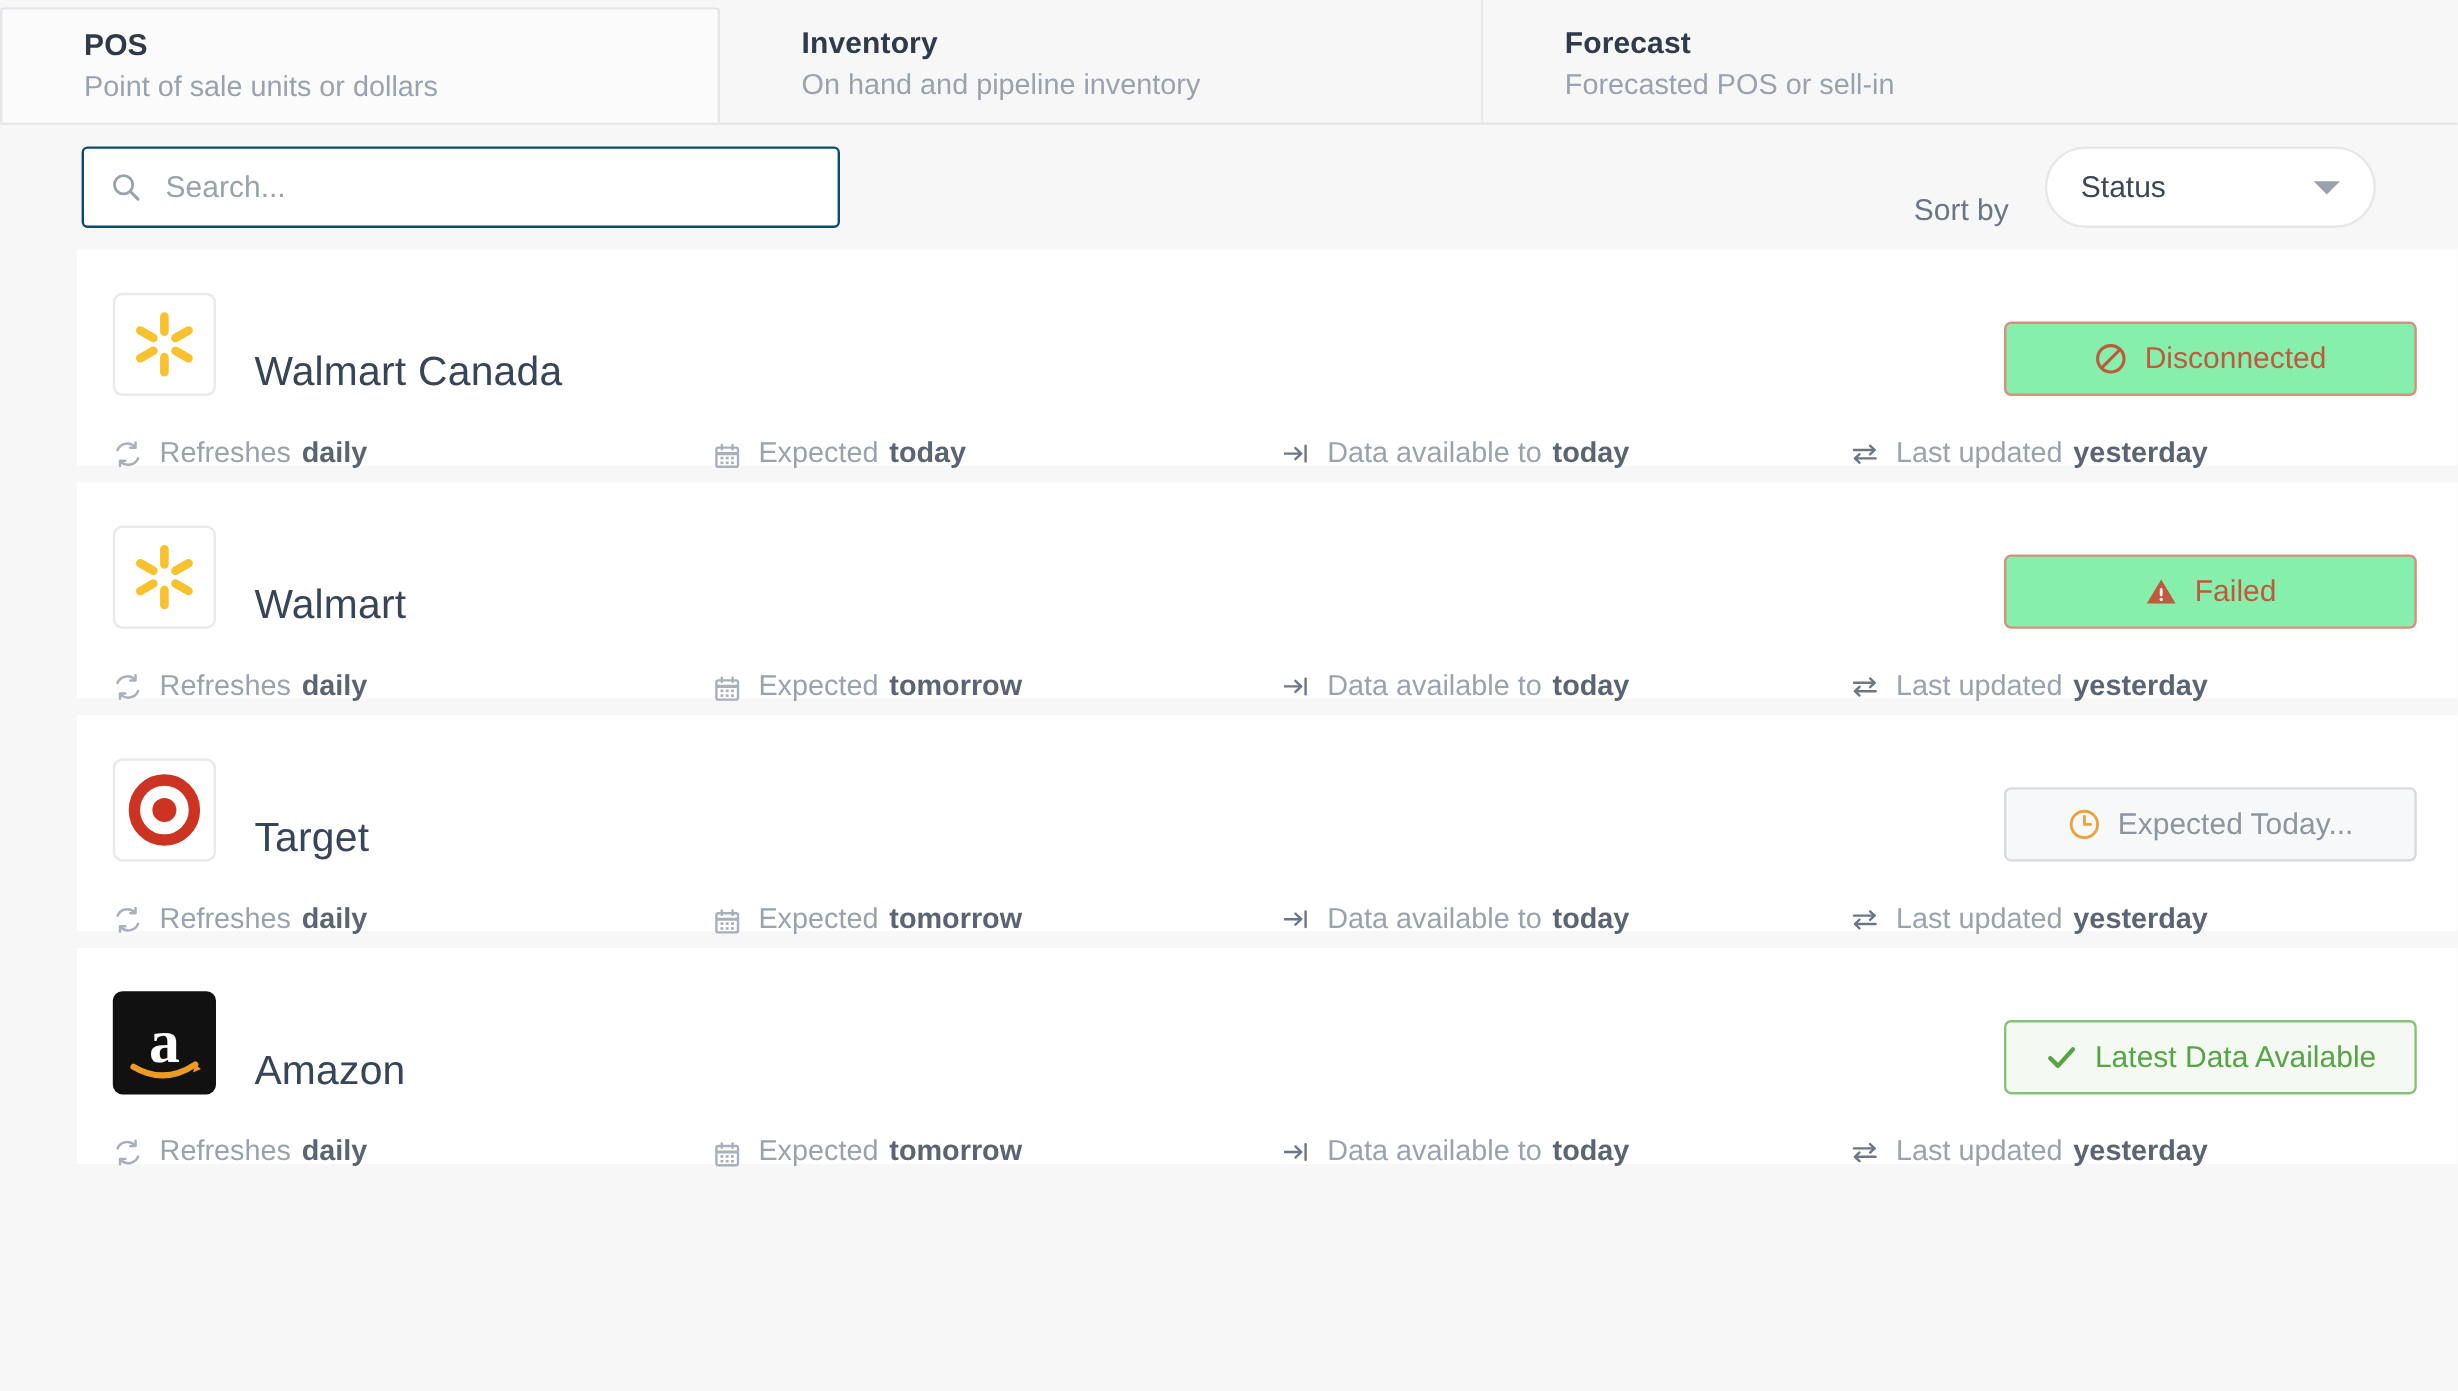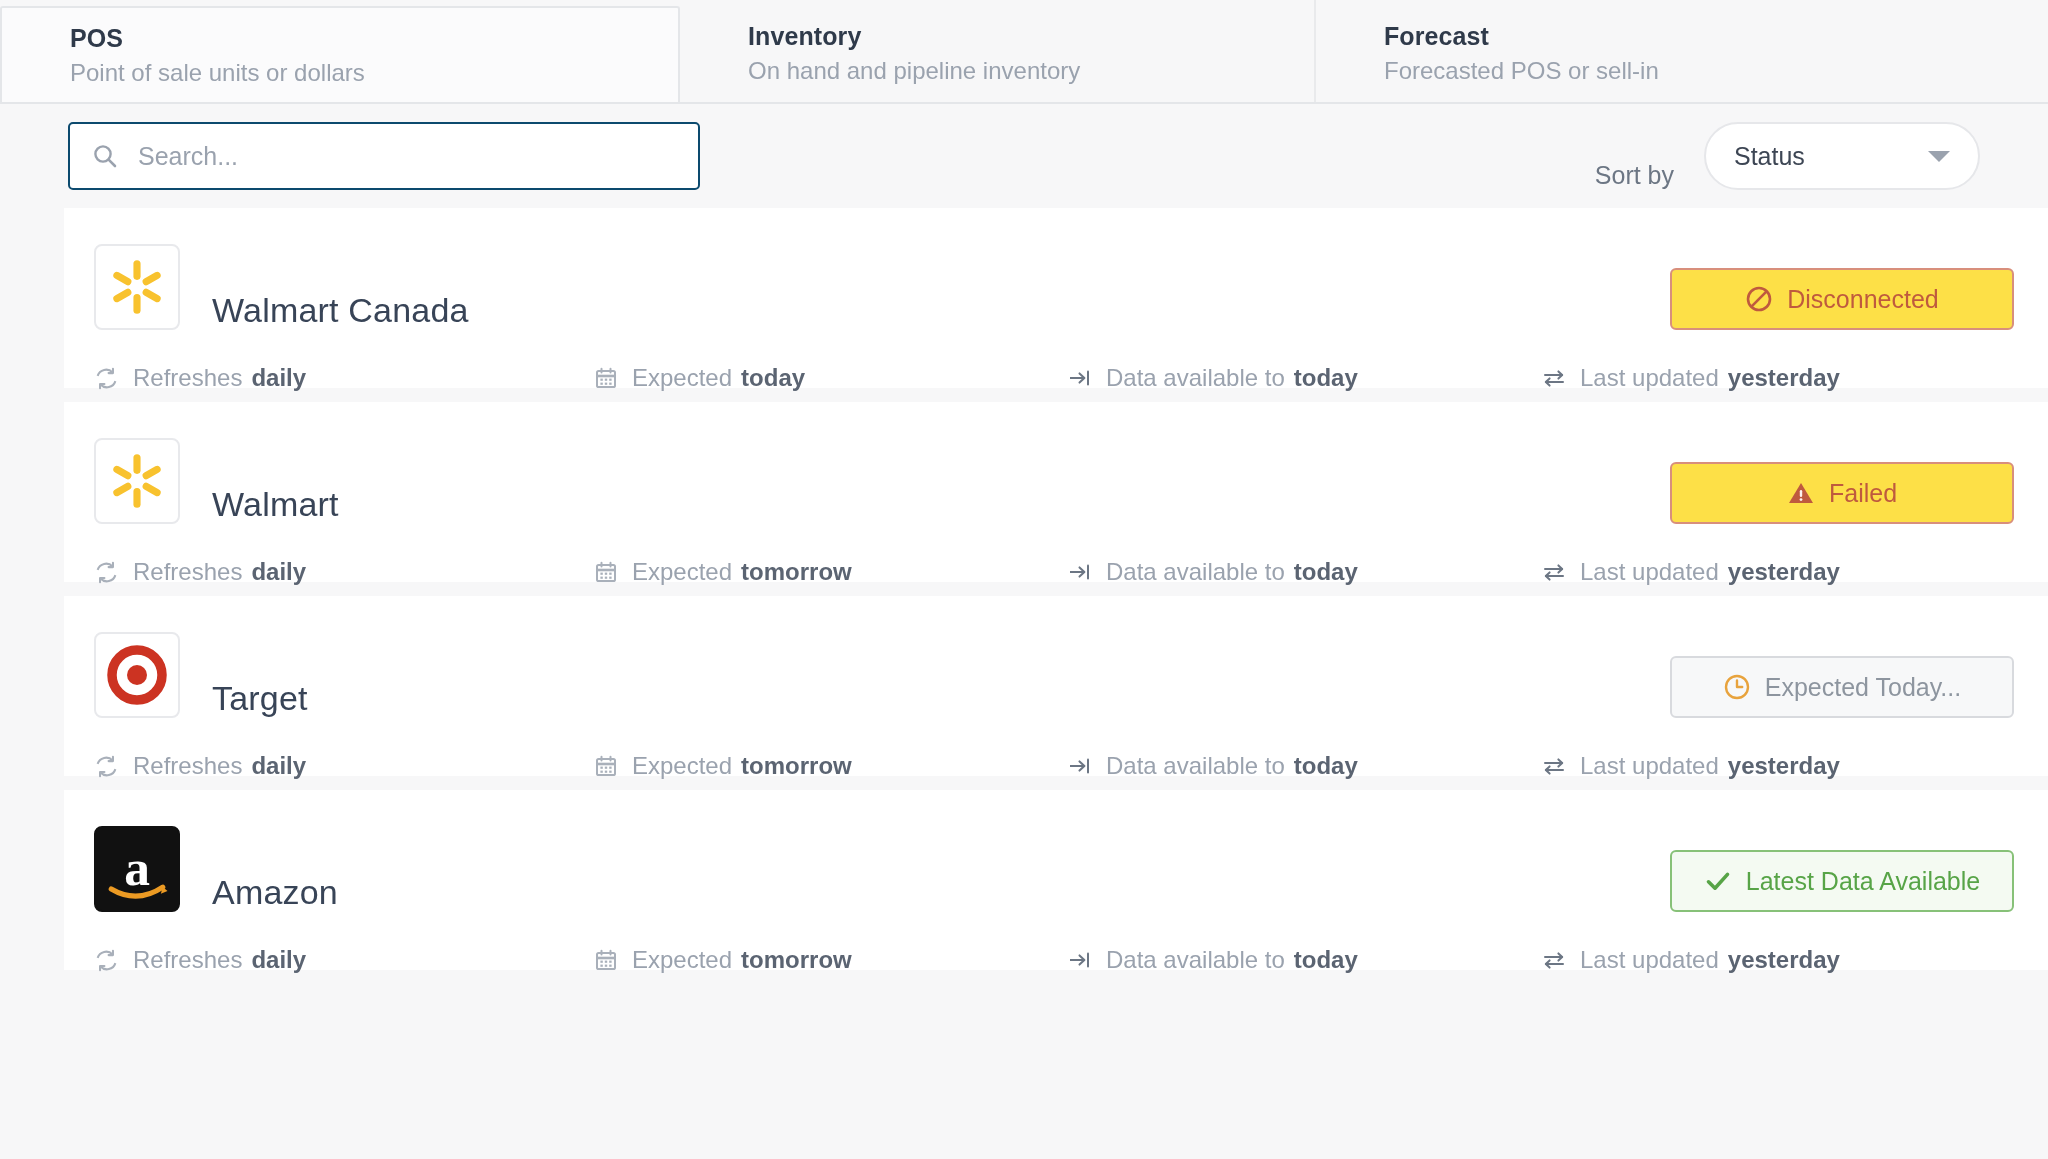--- a/index.html
+++ b/index.html
@@ -33,21 +33,21 @@
   }
   .tab.active {
     background: #fbfbfc;
     border-top: 2px solid #e4e6e9;
     border-left: 2px solid #e4e6e9;
     border-right: 2px solid #e4e6e9;
     margin-top: 6px;
     padding-top: 14px;
     border-radius: 3px 3px 0 0;
   }
-  .tab-w1 { width: 680px; }
+  .tab-w1 { width: 600px; }
   .tab-w2 { width: 636px; }
   .tab-w3 { width: 744px; border-right: none; }
   .tab-title {
     font-size: 25px;
     font-weight: bold;
     color: #2f3a4a;
     letter-spacing: .1px;
     line-height: 32px;
   }
   .tab-sub {
@@ -164,21 +164,21 @@
     height: 62px;
     border-radius: 6px;
     display: flex;
     align-items: center;
     justify-content: center;
     font-size: 25px;
     box-sizing: border-box;
     gap: 14px;
   }
   .badge.danger {
-    background: #fde047;
+    background: #86efac;
     border: 2px solid #d88f7c;
     color: #bf5a3e;
   }
   .badge.pending {
     background: #f7f8f9;
     border: 2px solid #d8dade;
     color: #8d959f;
   }
   .badge.success {
     background: #f4faf2;
@@ -201,21 +201,21 @@
     flex: 0 0 auto;
     margin-right: 14px;
     display: block;
   }
   .meta-strong {
     color: #5b6472;
     font-weight: bold;
     margin-left: 9px;
   }
   .m1 { width: 500px; }
-  .m2 { width: 474px; }
+  .m2 { width: 474px; align-items: flex-end; }
   .m3 { width: 474px; }
   .m4 { width: auto; }
 </style>
 </head>
 <body>
 
 <div class="tabbar">
   <div class="tab tab-w1 active">
     <div class="tab-title">POS</div>
     <div class="tab-sub">Point of sale units or dollars</div>

